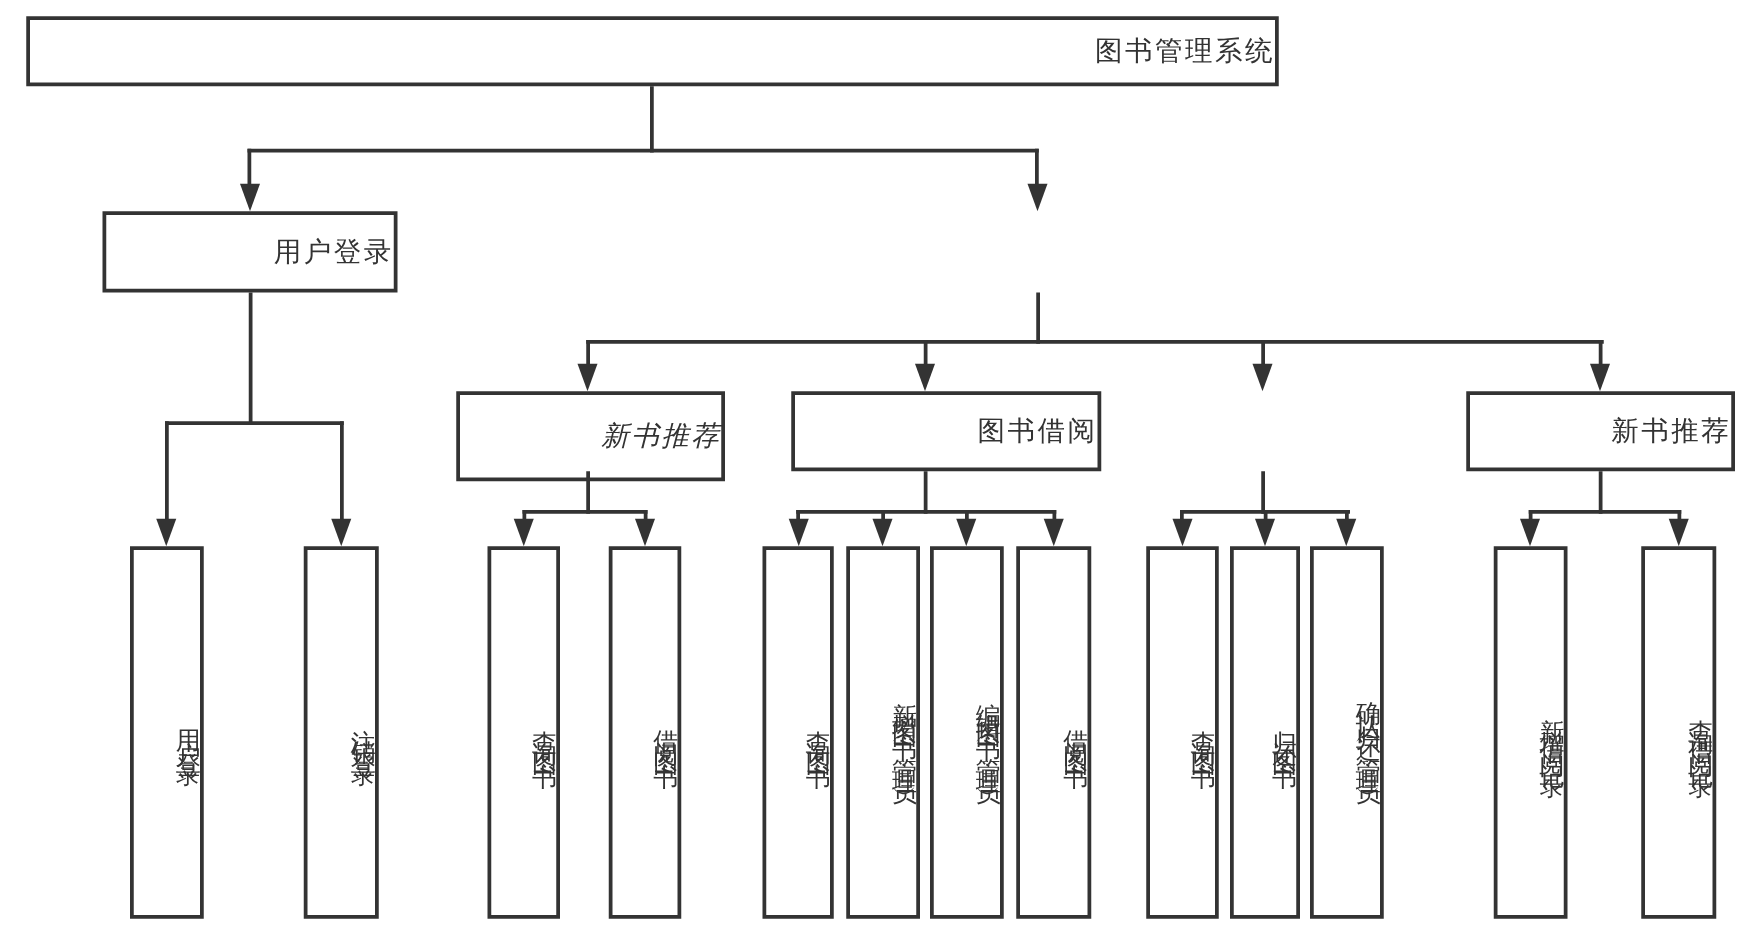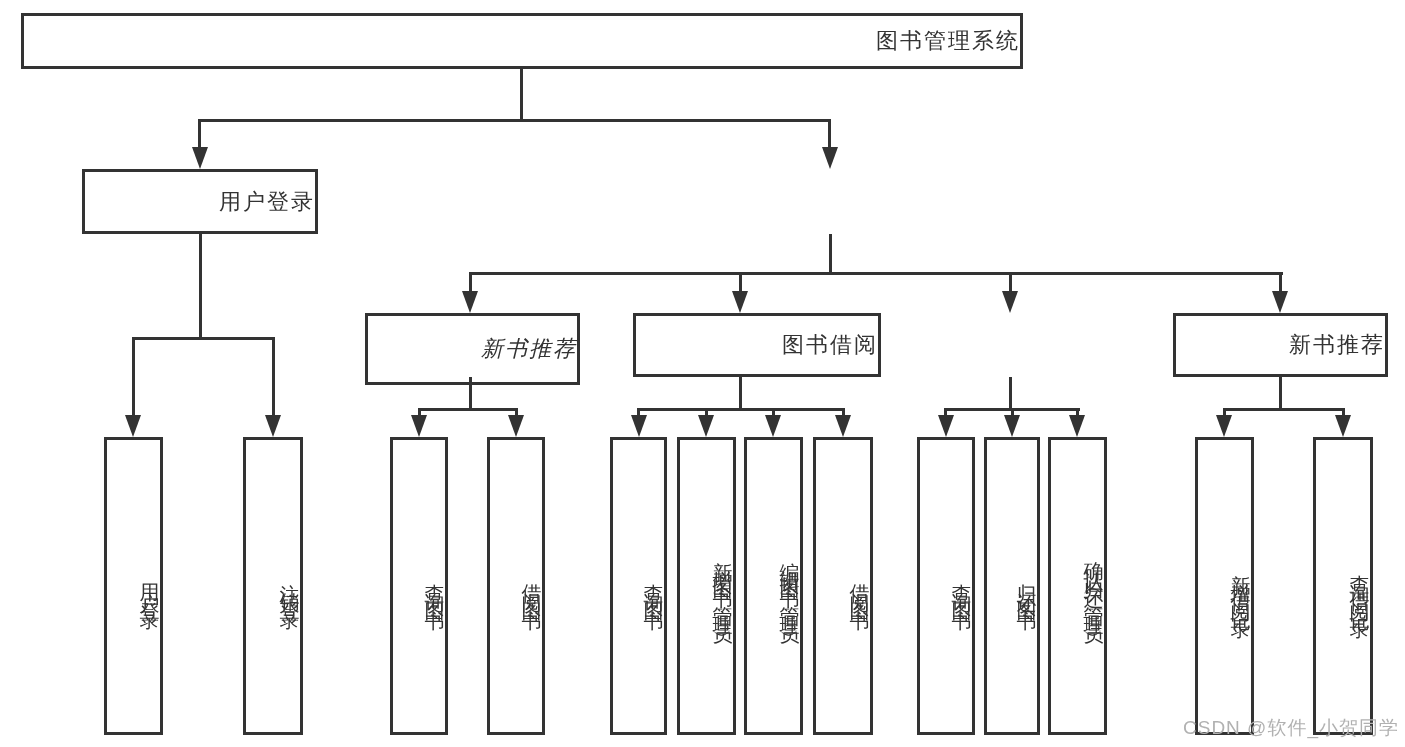--- a/index.html
+++ b/index.html
@@ -187,15 +187,14 @@
     <span class="vtext">确认归还（管理员）</span>
   </div>
 
   <div class="box vbox" style="left:1195px; top:437px; width:59px; height:298px;">
     <span class="vtext">新增借阅记录</span>
   </div>
   <div class="box vbox" style="left:1313px; top:437px; width:60px; height:298px;">
     <span class="vtext">查询借阅记录</span>
   </div>
 
-  <div class="watermark">CSDN @软件_小贺同学</div>
 
 </div>
 
 </body></html>

